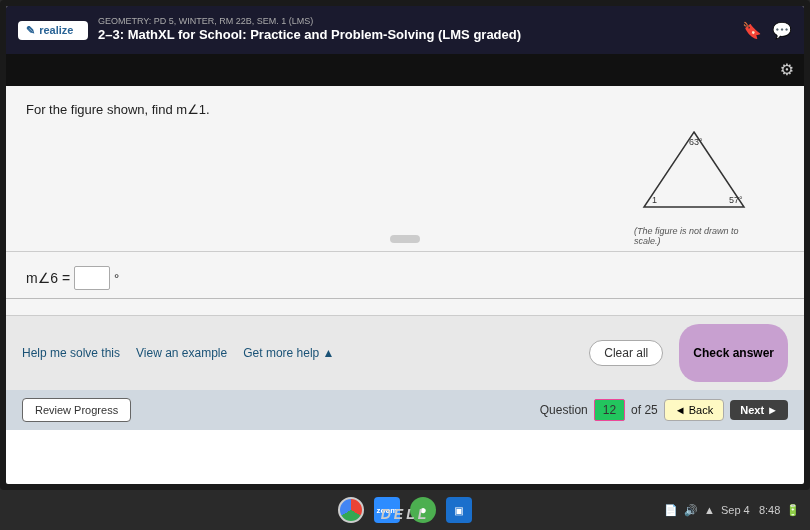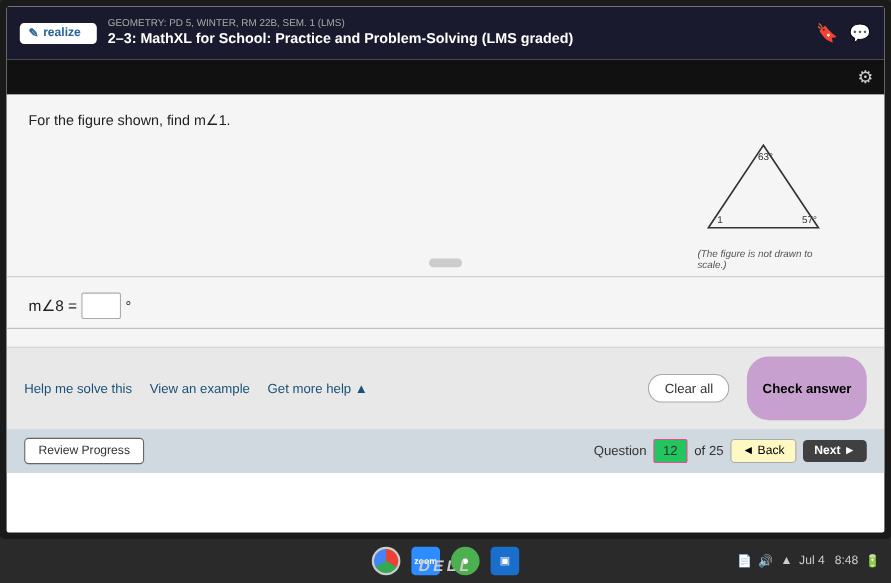--- a/index.html
+++ b/index.html
@@ -425,21 +425,21 @@
       </div>
     </div>
 
     <div class="scrollbar-area">
       <div class="scroll-indicator"></div>
     </div>
 
     <hr class="divider">
 
     <div class="answer-area">
-      <span>m∠8 =</span>
+      <span>m∠6 =</span>
       <input type="text" class="answer-input" value="" style="">
       <span class="degree-sym">°</span>
     </div>
 
     <hr class="separator-line">
   </div>
 
   <div class="bottom-bar">
     <a class="help-link">Help me solve this</a>
     <a class="help-link">View an example</a>
@@ -473,20 +473,20 @@
   </div>
 
   <span style="position:absolute; bottom:8px; left:50%; transform:translateX(-50%); color:#ccc; font-size:14px; font-weight:bold; letter-spacing:3px; font-style:italic;">DELL</span>
 
   <div class="system-tray">
     <div class="tray-icons">
       <span>📄</span>
       <span>🔊</span>
       <span>▲</span>
       <span>
-        <span>Jul 4</span>
+        <span>Sep 4</span>
         &nbsp;
         <span>8:48</span>
       </span>
       <span>🔋</span>
     </div>
   </div>
 </div>
 
 </body></html>

